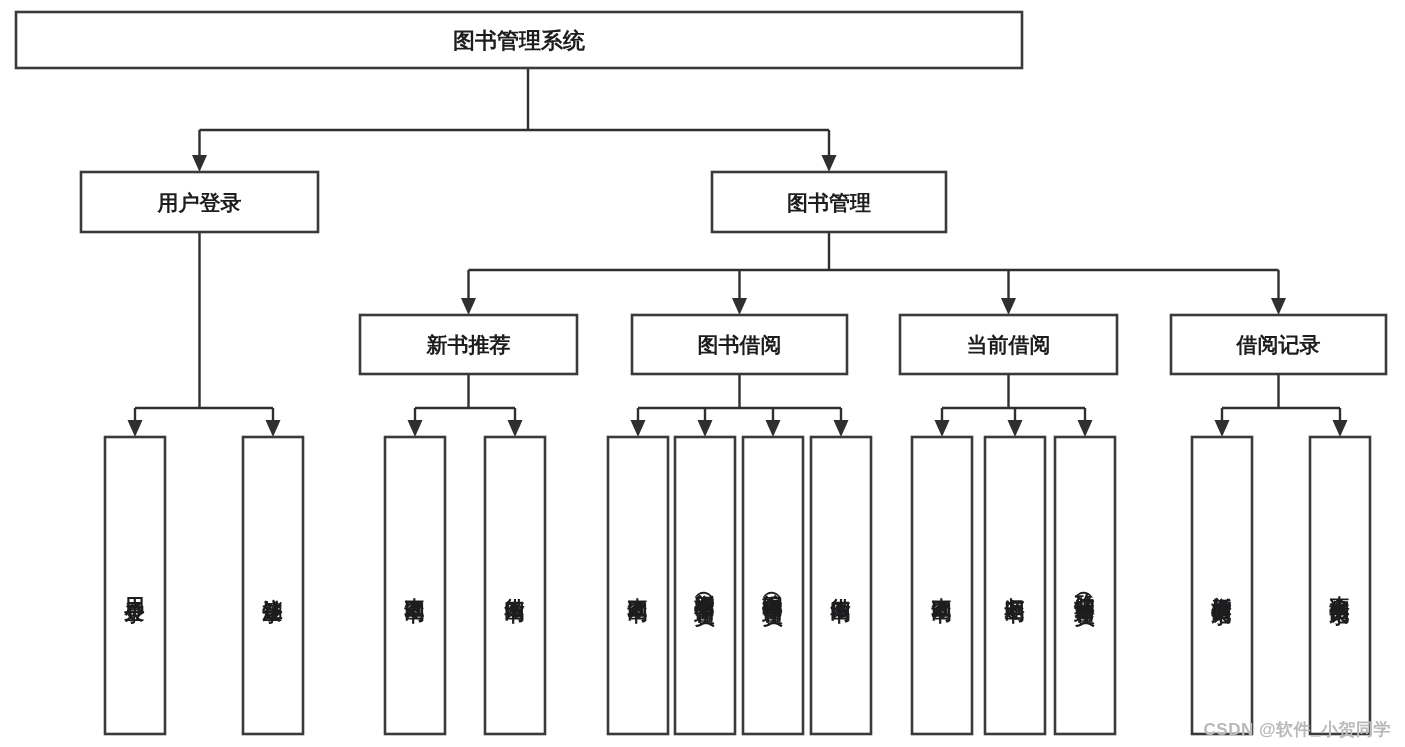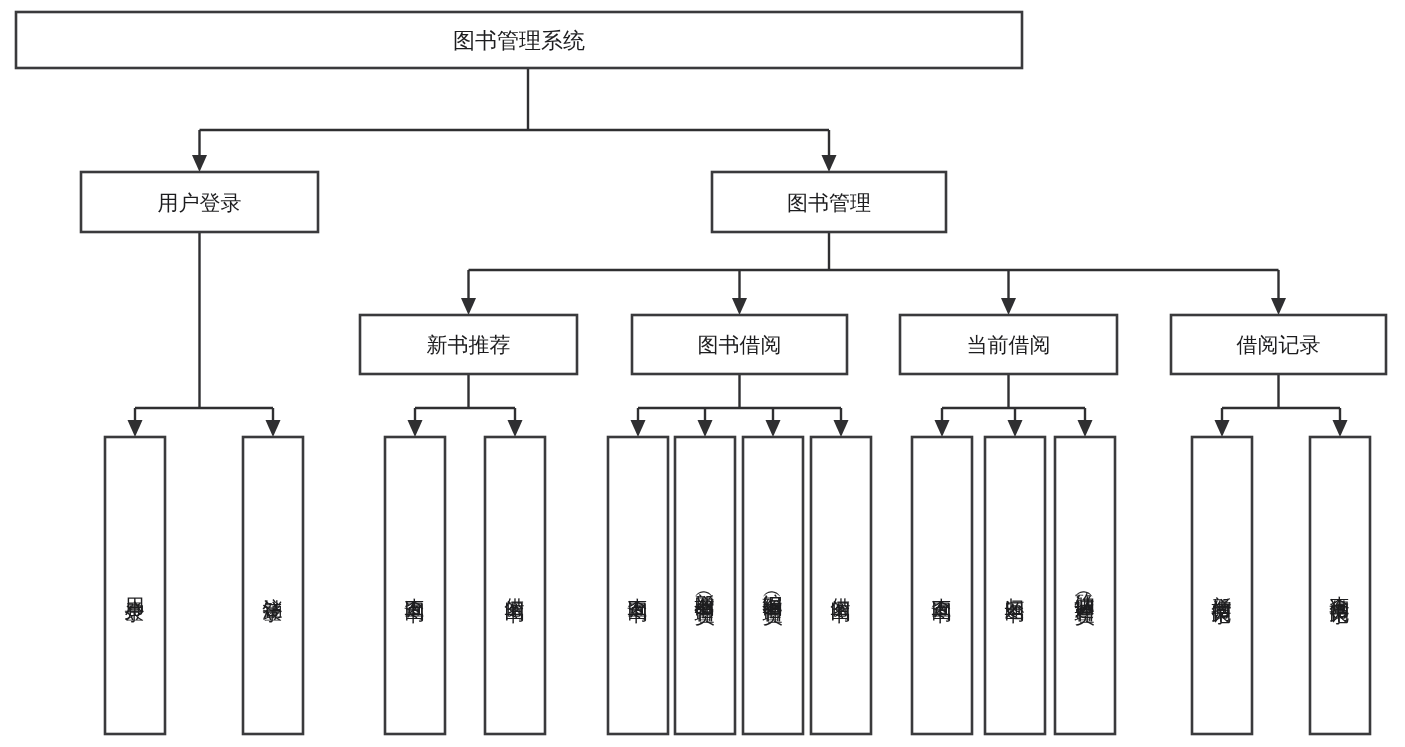--- a/index.html
+++ b/index.html
@@ -12,20 +12,21 @@
     width: 1405px;
     height: 747px;
     font-family: "Liberation Sans", "DejaVu Sans", sans-serif;
     overflow: hidden;
   }
   #diagram-root {
     position: relative;
     width: 1405px;
     height: 747px;
     background: #ffffff;
+    font-weight: bold;
   }
   svg#tree-svg {
     position: absolute;
     left: 0;
     top: 0;
     width: 1405px;
     height: 747px;
     display: block;
   }
   .node-box {
@@ -235,13 +236,14 @@
         <span class="leaf-label">确认归还（管理员）</span>
       </div>
       <div class="leaf-label-wrap" style="left: 1192px; top: 437px; width: 60px; height: 297px;">
         <span class="leaf-label">新增借阅记录</span>
       </div>
       <div class="leaf-label-wrap" style="left: 1310px; top: 437px; width: 60px; height: 297px;">
         <span class="leaf-label">查询借阅记录</span>
       </div>
     </div>
 
+  <div id="watermark">CSDN @软件_小贺同学</div>
 </div>
 
 </body></html>

